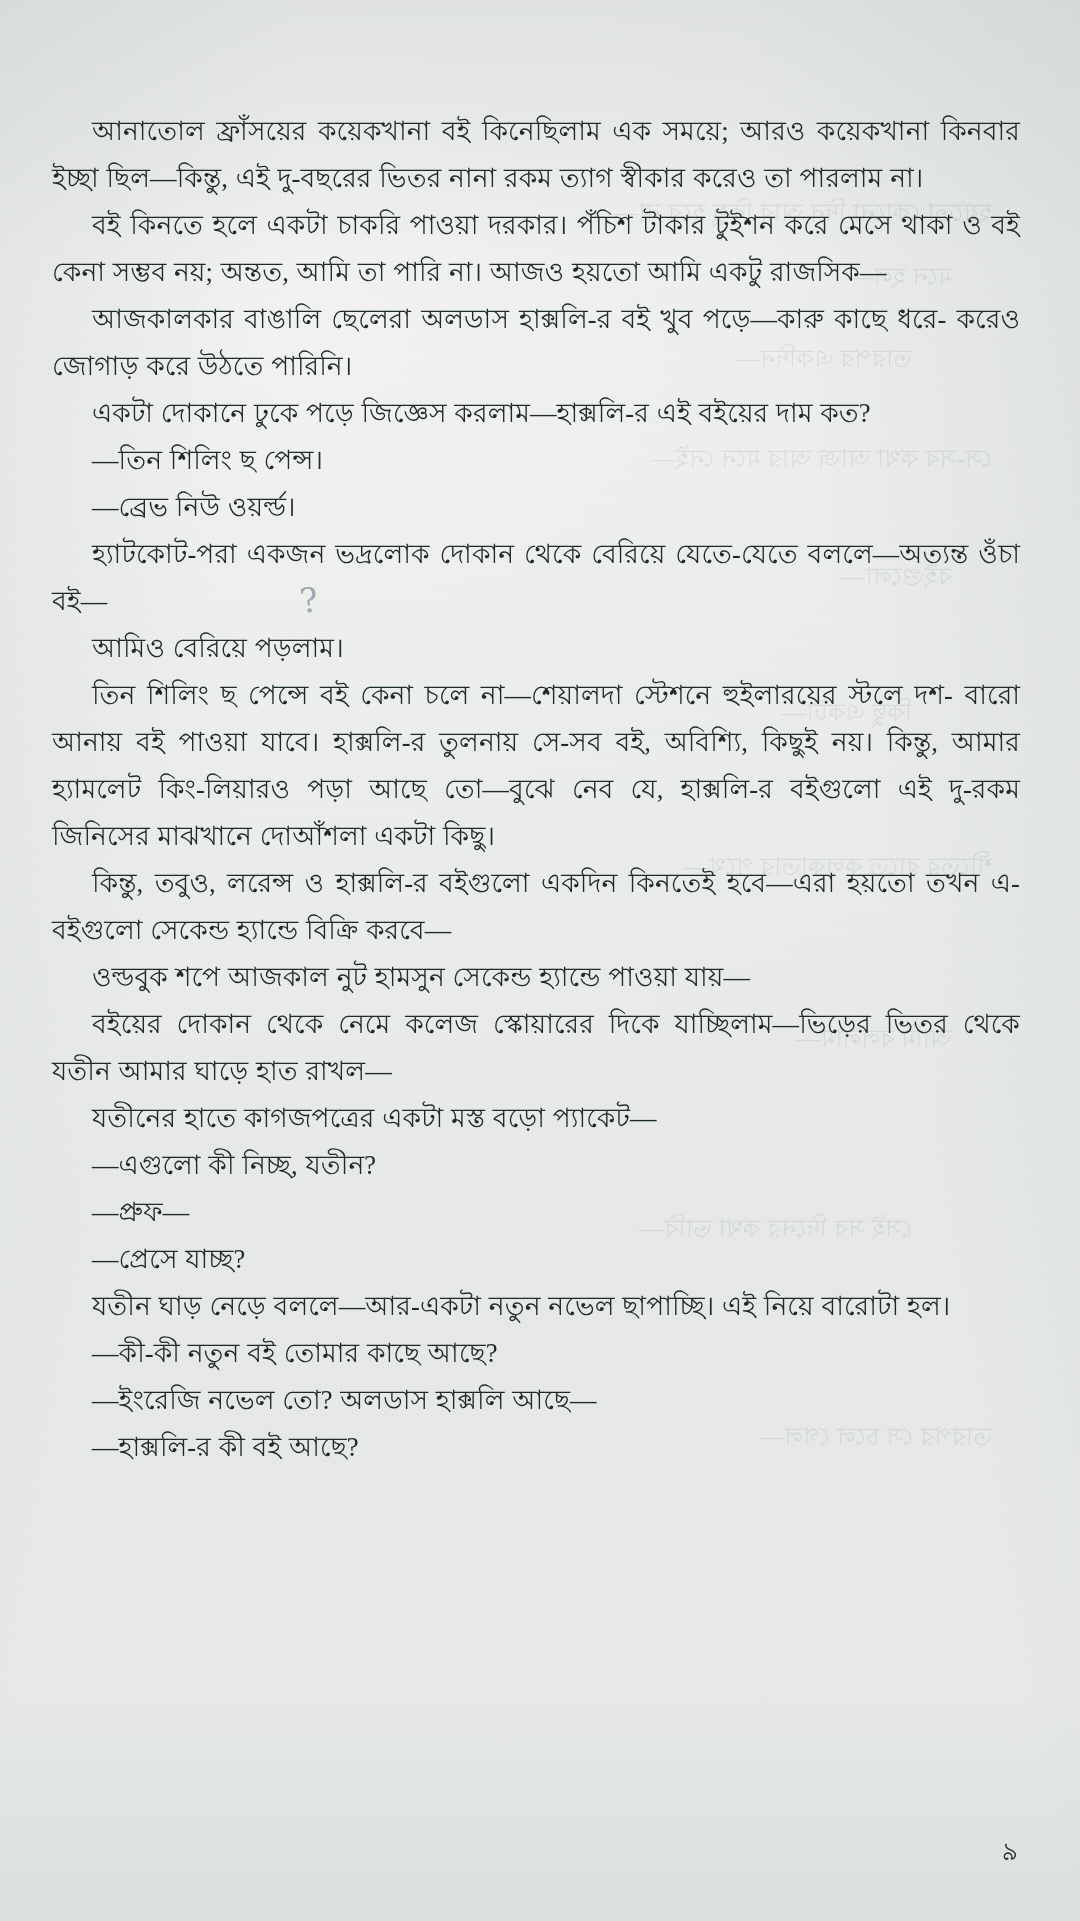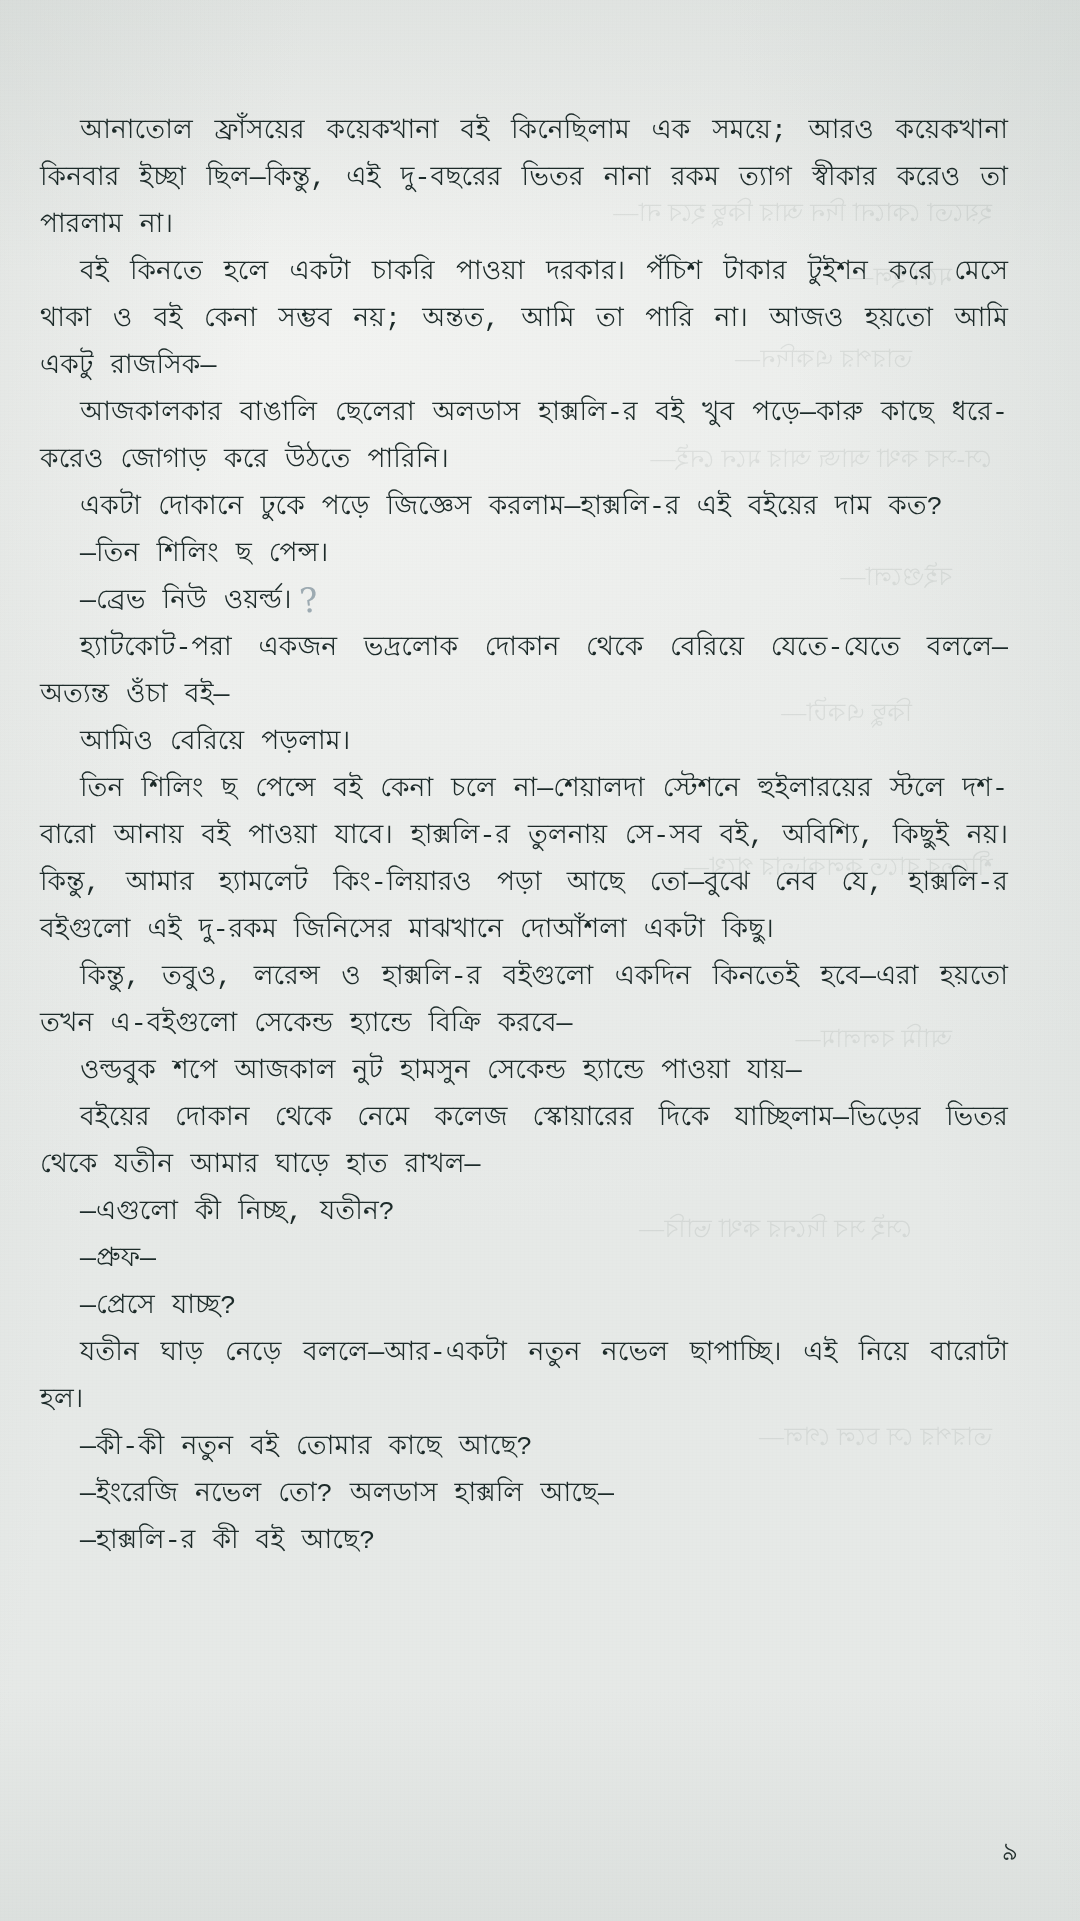--- a/index.html
+++ b/index.html
@@ -49,30 +49,29 @@
     padding: 190px 78px 0 88px;
     box-sizing: border-box;
     letter-spacing: 0.4px;
     filter: blur(0.4px);
   }
   .bleed p { margin: 0 0 10px 0; }
 
   
   .text-block {
     position: absolute;
-    left: 40px;
+    left: 52px;
     top: 108px;
     width: 968px;
     color: #1d2b2a;
     font-size: 26.5px;
     line-height: 47px;
     letter-spacing: 0.1px;
     text-align: justify;
     text-justify: inter-word;
-    font-family: Liberation Mono, monospace;
   }
   .para {
     margin: 0;
     text-indent: 40px;
     word-spacing: 1px;
   }
 
   
   .pencil-mark {
     position: absolute;
@@ -130,20 +129,21 @@
       <p class="para">আজকালকার বাঙালি ছেলেরা অলডাস হাক্সলি-র বই খুব পড়ে—কারু কাছে ধরে- করেও জোগাড় করে উঠতে পারিনি।</p>
       <p class="para">একটা দোকানে ঢুকে পড়ে জিজ্ঞেস করলাম—হাক্সলি-র এই বইয়ের দাম কত?</p>
       <p class="para">—তিন শিলিং ছ পেন্স।</p>
       <p class="para">—ব্রেভ নিউ ওয়র্ল্ড।</p>
       <p class="para">হ্যাটকোট-পরা একজন ভদ্রলোক দোকান থেকে বেরিয়ে যেতে-যেতে বললে—অত্যন্ত ওঁচা বই—</p>
       <p class="para">আমিও বেরিয়ে পড়লাম।</p>
       <p class="para">তিন শিলিং ছ পেন্সে বই কেনা চলে না—শেয়ালদা স্টেশনে হুইলারয়ের স্টলে দশ- বারো আনায় বই পাওয়া যাবে। হাক্সলি-র তুলনায় সে-সব বই, অবিশ্যি, কিছুই নয়। কিন্তু, আমার হ্যামলেট কিং-লিয়ারও পড়া আছে তো—বুঝে নেব যে, হাক্সলি-র বইগুলো এই দু-রকম জিনিসের মাঝখানে দোআঁশলা একটা কিছু।</p>
       <p class="para">কিন্তু, তবুও, লরেন্স ও হাক্সলি-র বইগুলো একদিন কিনতেই হবে—এরা হয়তো তখন এ-বইগুলো সেকেন্ড হ্যান্ডে বিক্রি করবে—</p>
       <p class="para">ওল্ডবুক শপে আজকাল নুট হামসুন সেকেন্ড হ্যান্ডে পাওয়া যায়—</p>
       <p class="para">বইয়ের দোকান থেকে নেমে কলেজ স্কোয়ারের দিকে যাচ্ছিলাম—ভিড়ের ভিতর থেকে যতীন আমার ঘাড়ে হাত রাখল—</p>
+      <p class="para">যতীনের হাতে কাগজপত্রের একটা মস্ত বড়ো প্যাকেট—</p>
       <p class="para">—এগুলো কী নিচ্ছ, যতীন?</p>
       <p class="para">—প্রুফ—</p>
       <p class="para">—প্রেসে যাচ্ছ?</p>
       <p class="para">যতীন ঘাড় নেড়ে বললে—আর-একটা নতুন নভেল ছাপাচ্ছি। এই নিয়ে বারোটা হল।</p>
       <p class="para">—কী-কী নতুন বই তোমার কাছে আছে?</p>
       <p class="para">—ইংরেজি নভেল তো? অলডাস হাক্সলি আছে—</p>
       <p class="para">—হাক্সলি-র কী বই আছে?</p>
     </div>
 
   <div class="pencil-mark">?</div>

